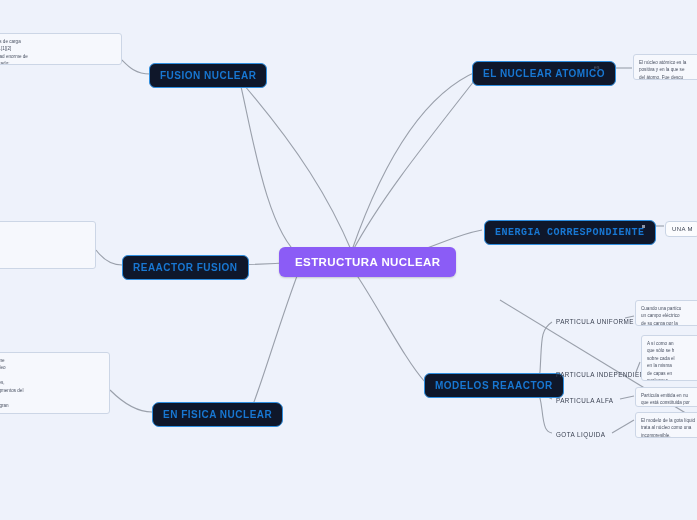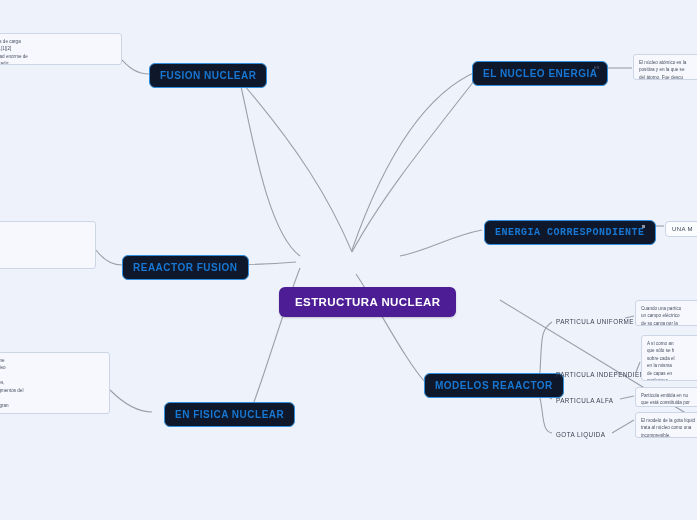--- a/index.html
+++ b/index.html
@@ -8,24 +8,23 @@
     background:#eef2fb;
     font-family:"Liberation Sans", sans-serif;
   }
   #canvas{position:absolute;inset:0;width:697px;height:520px;}
   svg.links{position:absolute;left:0;top:0;width:697px;height:520px;pointer-events:none;}
 
   
   .node{position:absolute;box-sizing:border-box;white-space:nowrap;}
 
   .root{
-    background:#4c1d95;color:#ffffff;font-weight:bold;font-size:11.5px;
+    background:#8b5cf6;color:#ffffff;font-weight:bold;font-size:11.5px;
     letter-spacing:.4px;border-radius:6px;padding:9px 16px;
     box-shadow:0 1px 2px rgba(0,0,0,.18);
-    margin-top:40px;
   }
   .main{
     background:#0f172a;color:#1877d2;font-weight:bold;font-size:10px;
     letter-spacing:.5px;border:1.4px solid #2f8fe0;border-radius:6px;
     padding:6px 10px;
   }
   .sub{
     color:#3b4252;font-size:6.3px;letter-spacing:.45px;
     background:transparent;padding:2px 3px;
   }
@@ -96,27 +95,27 @@
       <path d="M612,433 L634,420"></path>
 
       <path d="M500,300 L697,420"></path>
     </g>
   </svg>
 
   <div class="node root" style="left:279px;top:247px;">ESTRUCTURA NUCLEAR</div>
 
   <div class="node main" style="left:149px;top:63px;">FUSION NUCLEAR</div>
 
-  <div class="node main" style="left:472px;top:61px;">EL NUCLEO ENERGIA</div>
+  <div class="node main" style="left:472px;top:61px;">EL NUCLEAR ATOMICO</div>
 
   <div class="node main" style="left:484px;top:220px;font-family:Liberation Mono, monospace;">ENERGIA CORRESPONDIENTE</div>
 
   <div class="node main" style="left:122px;top:255px;">REAACTOR FUSION</div>
 
-  <div class="node main" style="left:164px;top:402px;">EN FISICA NUCLEAR</div>
+  <div class="node main" style="left:152px;top:402px;border-radius:7px;">EN FISICA NUCLEAR</div>
 
   <div class="node main" style="left:424px;top:373px;">MODELOS REAACTOR</div>
 
   <div class="node sub" style="left:553px;top:316px;">PARTICULA UNIFORME</div>
 
   <div class="node sub" style="left:553px;top:369px;">PARTICULA INDEPENDIENTE</div>
 
   <div class="node sub" style="left:553px;top:395px;">PARTICULA ALFA</div>
 
   <div class="node sub" style="left:553px;top:429px;">GOTA LIQUIDA</div>

